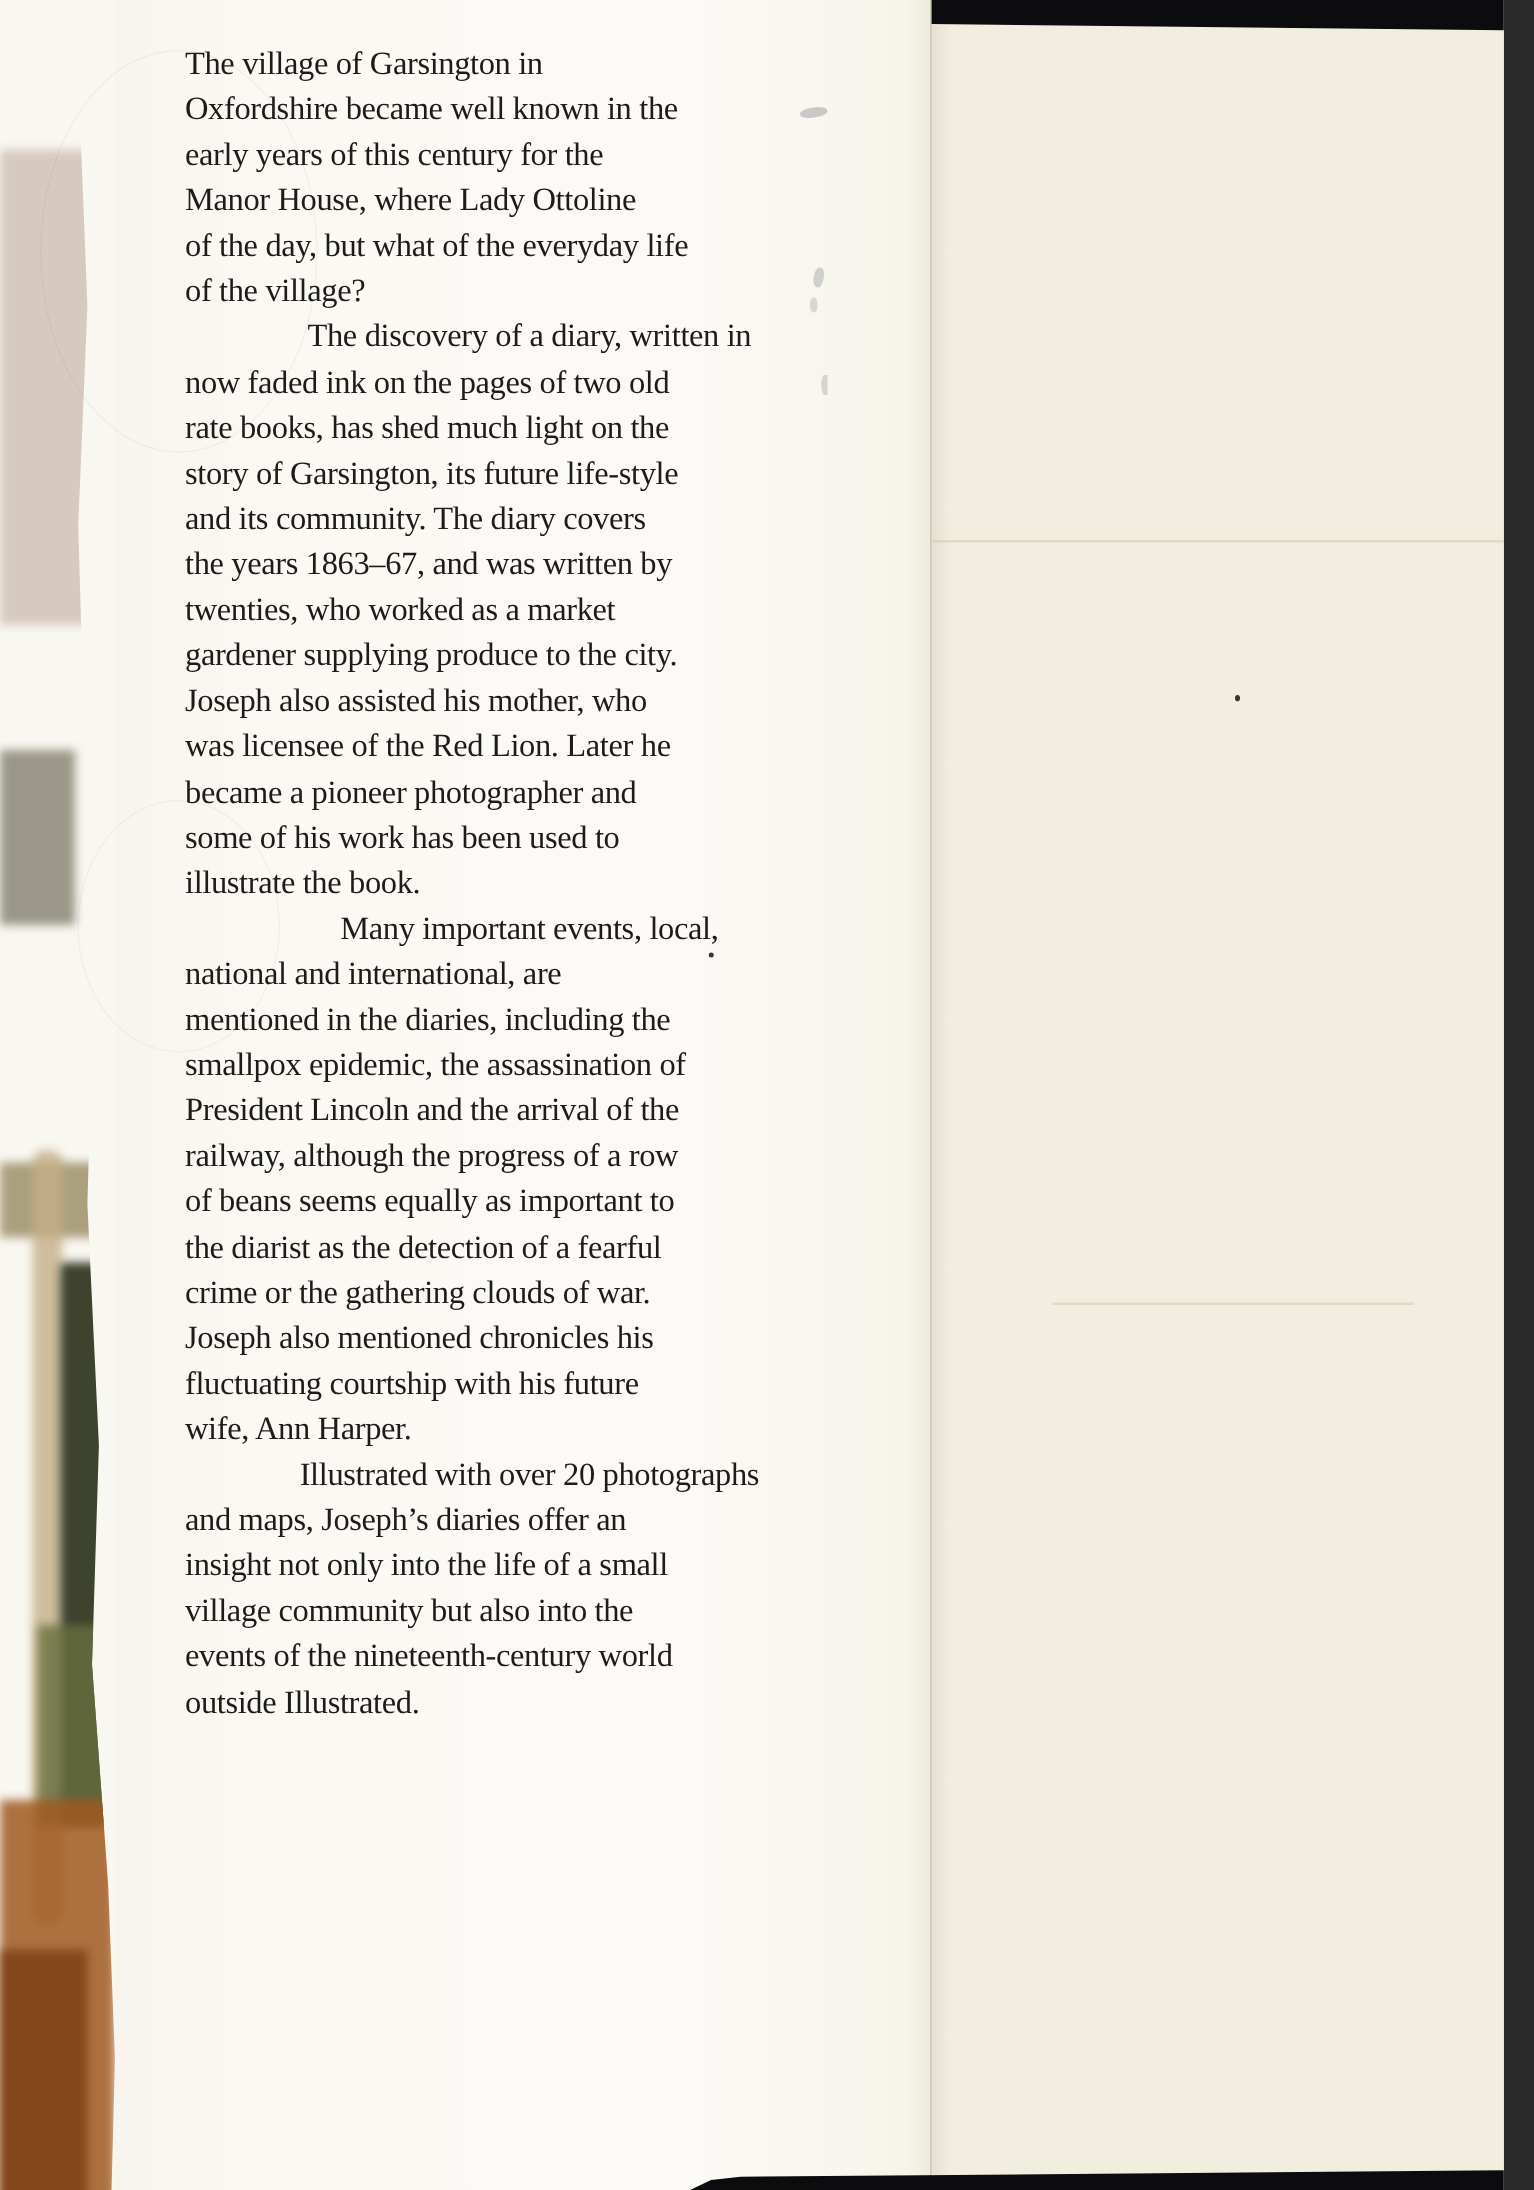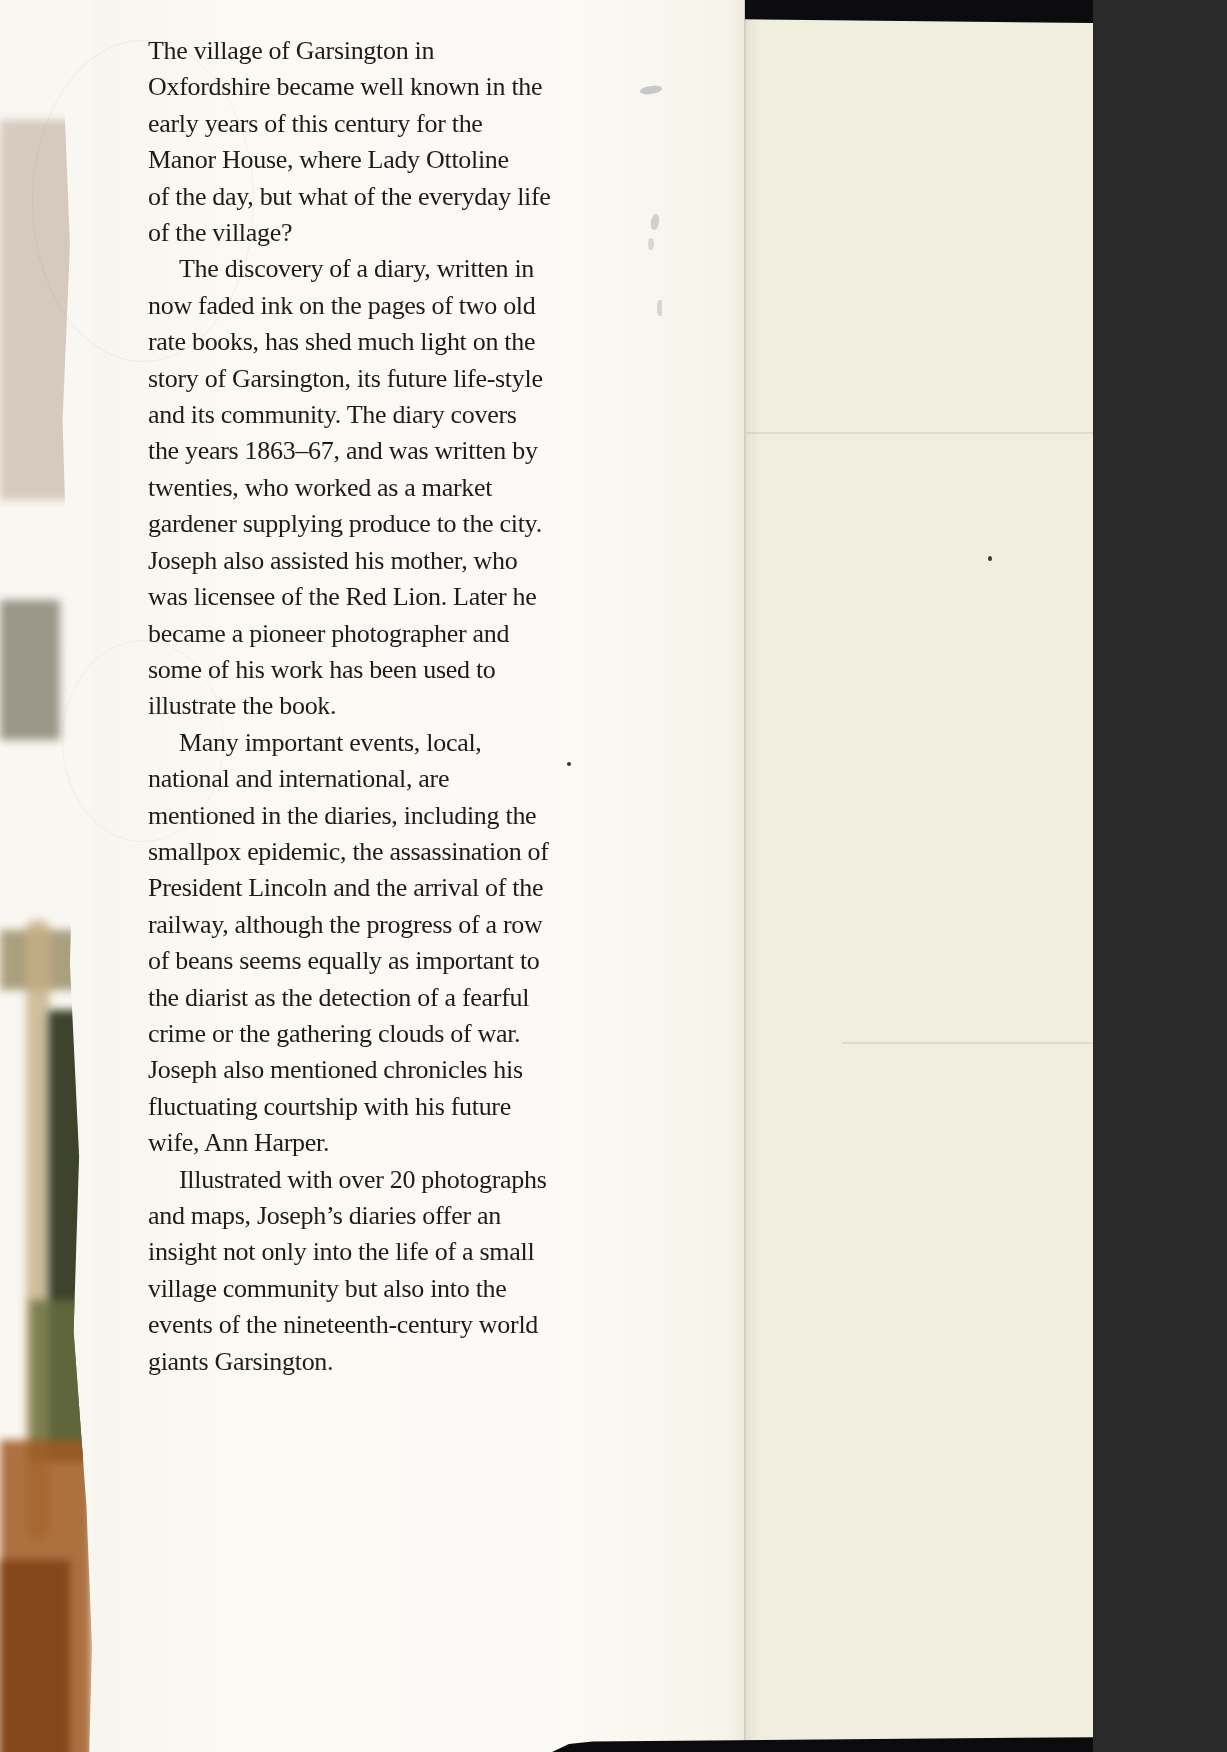--- a/index.html
+++ b/index.html
@@ -1,18 +1,18 @@
 <!DOCTYPE html>
 <html><head>
 <meta charset="utf-8">
 <style>
   html, body { margin: 0; padding: 0; background: #2a2a2a; }
   .canvas {
     position: relative;
-    width: 1093px;
+    width: 1203px;
     height: 1752px;
     overflow: hidden;
     background: #f9f7f1;
     font-family: "Liberation Serif", "DejaVu Serif", serif;
   }
 
   
   .painting-strip {
     position: absolute;
     left: 0; top: 0;
@@ -75,21 +75,21 @@
     left: 148px; top: 33px;
     width: 520px;
     color: #1e1c19;
   }
   .line {
     font-size: 26px;
     line-height: 36.4px;
     letter-spacing: -0.3px;
     white-space: nowrap;
   }
-  .para.indent .line:first-child { padding-left: 31px; }
+  .para.indent .line:first-child { padding-left: 31px; text-align: center; }
 
   
   .fold-edge {
     position: absolute;
     left: 744px; top: 0;
     width: 2px; height: 1752px;
     background: rgba(150,144,120,0.35);
   }
   .right-page {
     position: absolute;
@@ -191,21 +191,21 @@
         <div class="line">Joseph also mentioned chronicles his</div>
         <div class="line">fluctuating courtship with his future</div>
         <div class="line">wife, Ann Harper.</div>
       </div>
       <div class="para indent">
         <div class="line">Illustrated with over 20 photographs</div>
         <div class="line">and maps, Joseph’s diaries offer an</div>
         <div class="line">insight not only into the life of a small</div>
         <div class="line">village community but also into the</div>
         <div class="line">events of the nineteenth-century world</div>
-        <div class="line">giants Garsington.</div>
+        <div class="line">outside Illustrated.</div>
       </div>
     </div>
 
   <div class="fold-edge"></div>
 
   <div class="right-page">
     <div class="streak s1"></div>
     <div class="streak s2"></div>
   </div>
 

